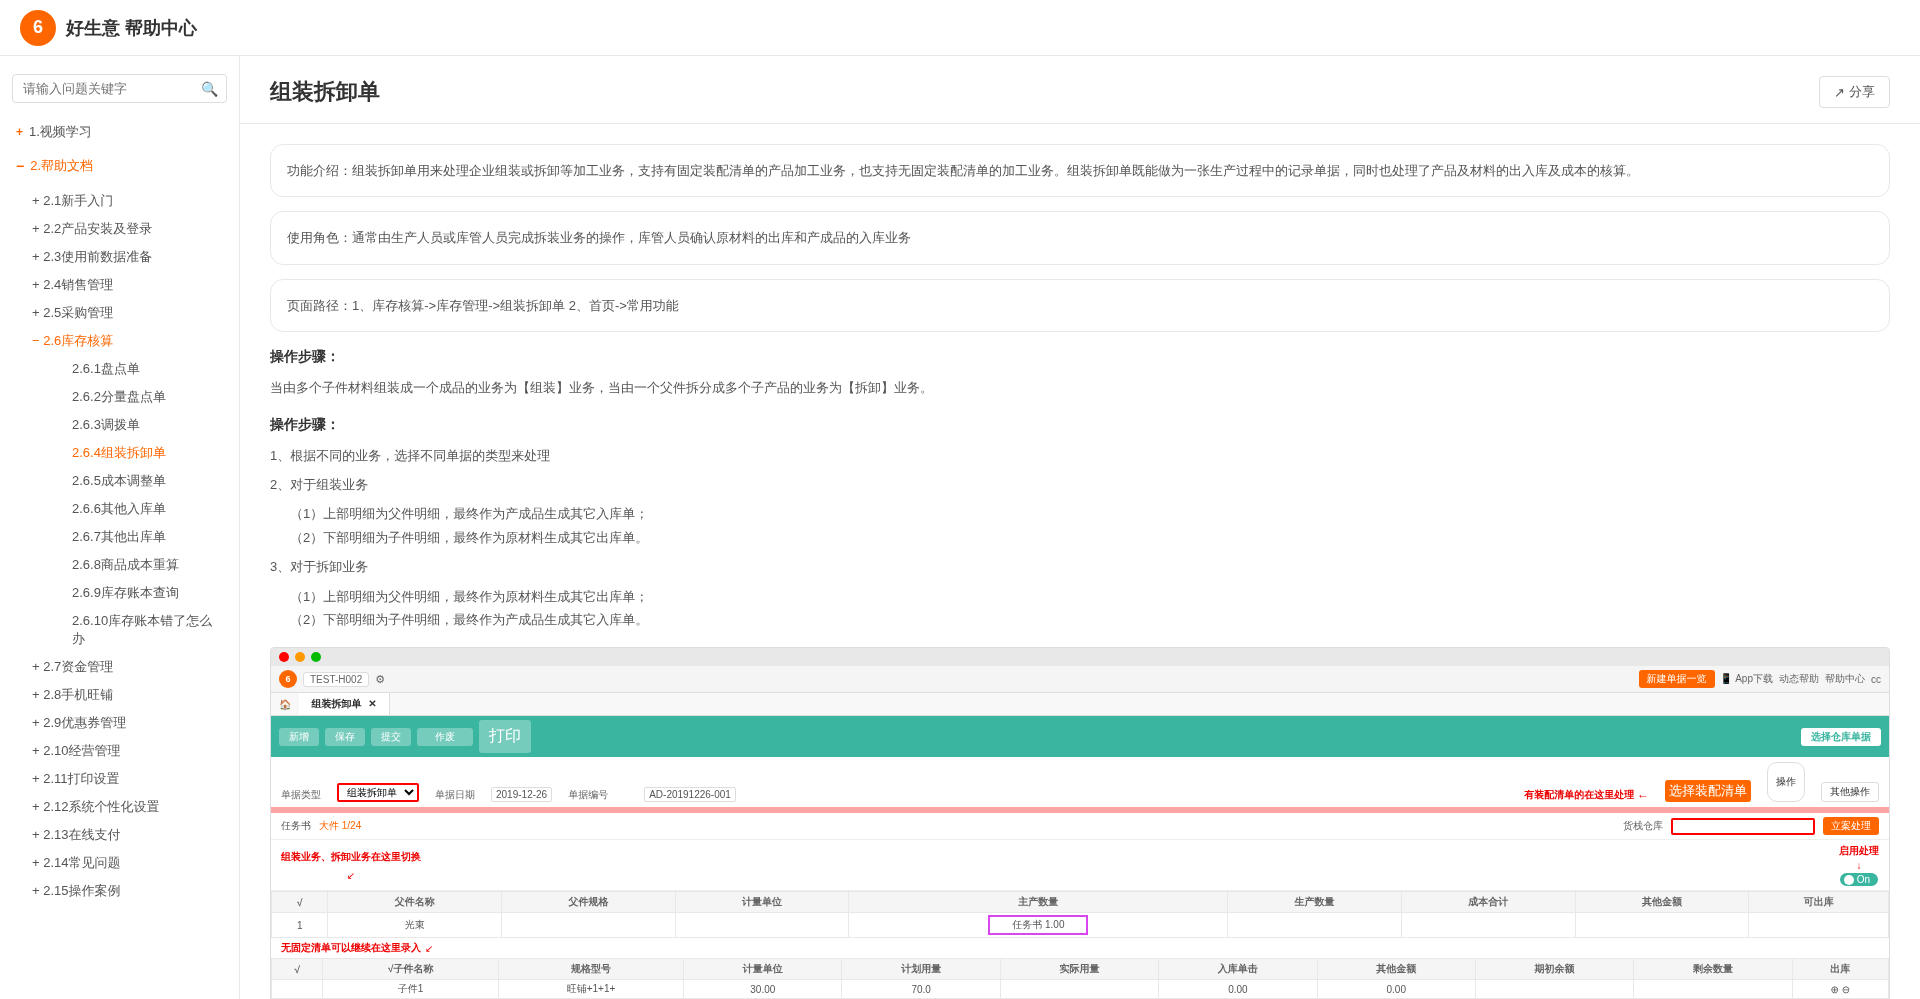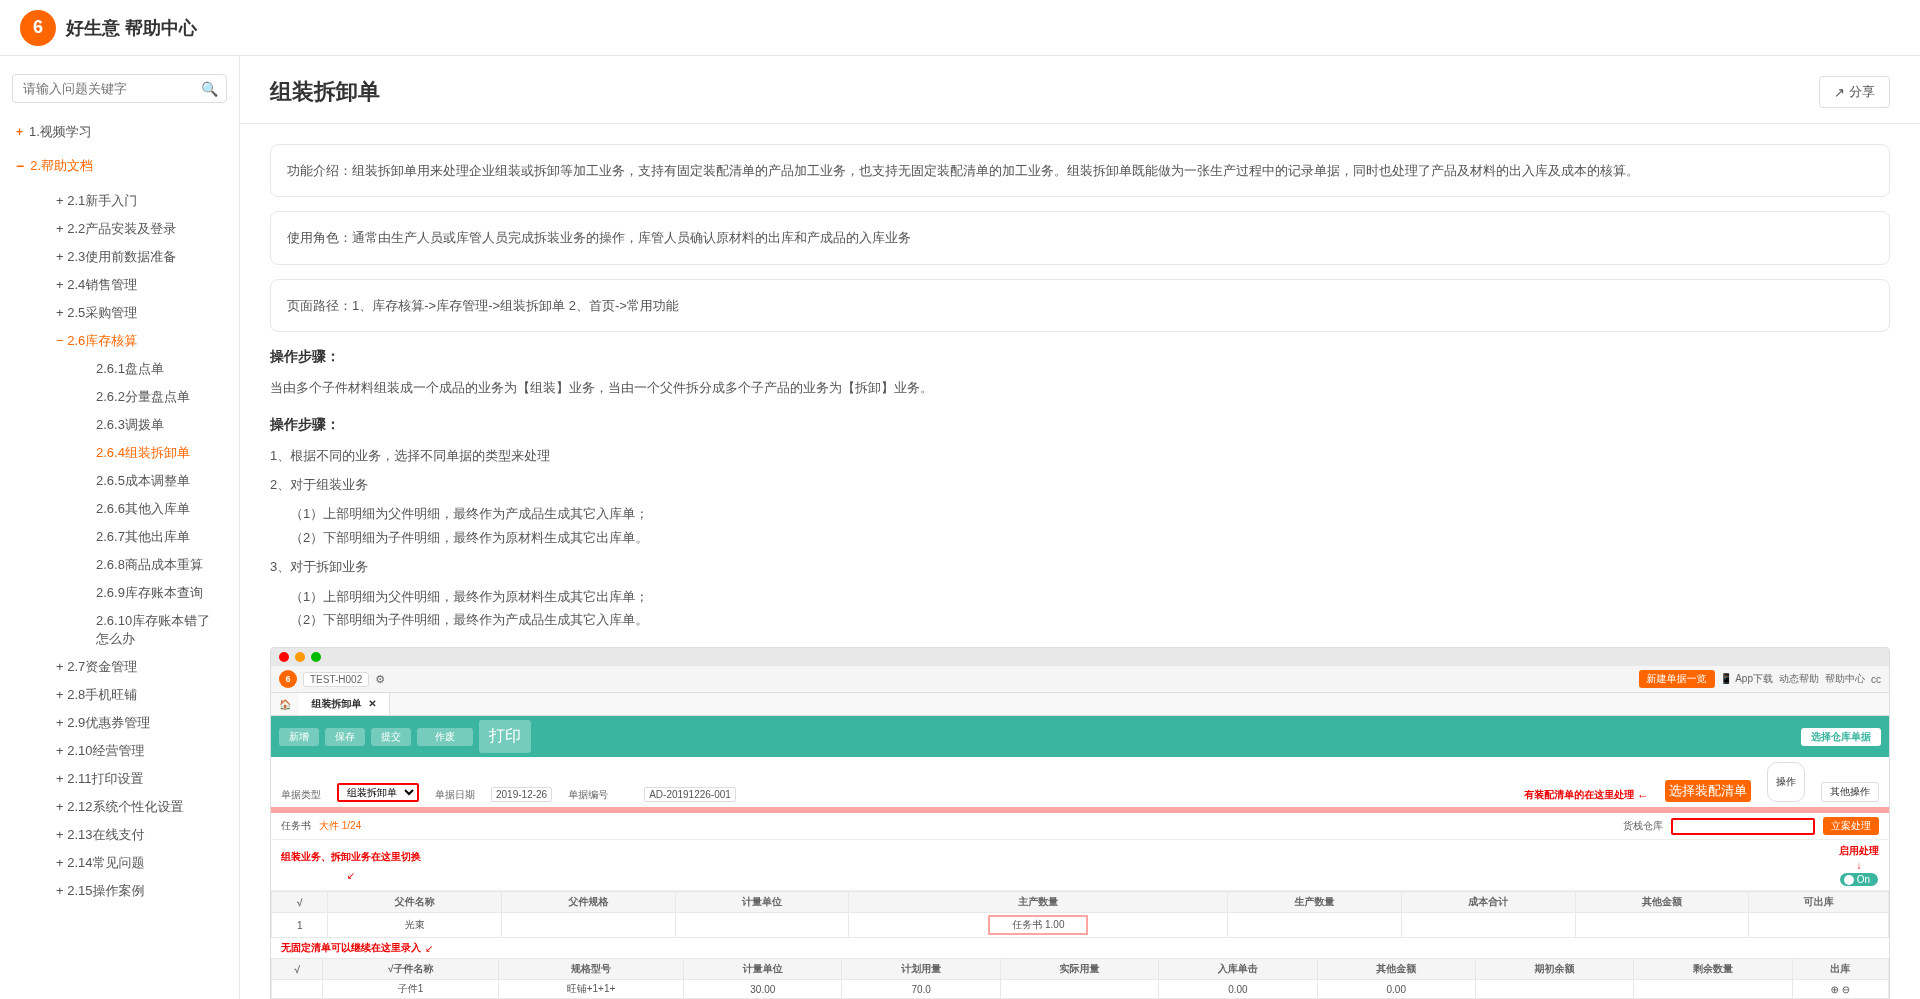--- a/index.html
+++ b/index.html
@@ -18,33 +18,33 @@
     .sidebar { width: 240px; background: #fff; border-right: 1px solid #e8e8e8; overflow-y: auto; flex-shrink: 0; padding: 10px 0; }
     .search-box { margin: 8px 12px 12px; position: relative; }
     .search-box input { width: 100%; border: 1px solid #ddd; border-radius: 4px; padding: 6px 30px 6px 10px; font-size: 13px; outline: none; color: #999; }
     .search-box .search-icon { position: absolute; right: 8px; top: 50%; transform: translateY(-50%); color: #aaa; font-size: 14px; cursor: pointer; }
 
     .nav-item { padding: 8px 16px; cursor: pointer; font-size: 13px; color: #555; display: flex; align-items: center; gap: 6px; }
     .nav-item.active { color: #f60; }
     .nav-item .plus { color: #f60; font-size: 12px; font-weight: bold; }
     .nav-item .minus { color: #f60; font-size: 14px; font-weight: bold; }
 
-    .nav-sub { padding: 4px 0 4px 32px; margin-left: 24px; }
+    .nav-sub { padding: 4px 0 4px 32px; }
     .nav-sub-item { padding: 5px 16px 5px 0; cursor: pointer; font-size: 13px; color: #555; }
     .nav-sub-item.active { color: #f60; }
 
     
     .main { flex: 1; overflow-y: auto; background: #fff; }
     .content-header { display: flex; align-items: center; justify-content: space-between; padding: 20px 30px 15px; border-bottom: 1px solid #e8e8e8; }
     .page-title { font-size: 22px; font-weight: bold; color: #333; }
     .share-btn { border: 1px solid #ddd; background: #fff; padding: 6px 14px; border-radius: 4px; cursor: pointer; font-size: 13px; color: #555; display: flex; align-items: center; gap: 4px; }
 
     .content-body { padding: 20px 30px; }
 
-    .info-block { border: 1px solid #e8e8e8; border-radius: 8px; padding: 14px 16px; margin-bottom: 14px; font-size: 13px; color: #555; line-height: 1.8; }
+    .info-block { border: 1px solid #e8e8e8; border-radius: 13px; padding: 14px 16px; margin-bottom: 14px; font-size: 13px; color: #555; line-height: 1.8; }
 
     .section-title { font-size: 14px; font-weight: bold; color: #333; margin: 16px 0 10px; }
     .scene-title { font-size: 14px; font-weight: bold; color: #333; margin: 14px 0 8px; }
     .step-text { font-size: 13px; color: #555; margin: 6px 0; line-height: 1.8; }
     .step-indent { padding-left: 20px; font-size: 13px; color: #555; line-height: 1.8; }
 
     
     .screenshot-container { margin-top: 16px; border: 1px solid #ddd; border-radius: 4px; overflow: hidden; background: #f0f0f0; position: relative; }
 
     
@@ -308,21 +308,21 @@
                   <th>可出库</th>
                 </tr>
               </thead>
               <tbody>
                 <tr>
                   <td>1</td>
                   <td>光束</td>
                   <td></td>
                   <td></td>
                   <td>
-                    <div style="border:2px solid #fca5a5;padding:1px 22px;display:inline-block;">任务书 1.00</div>
+                    <div style="border:2px solid #d946ef;padding:1px 22px;display:inline-block;">任务书 1.00</div>
                   </td>
                   <td></td>
                   <td></td>
                   <td></td>
                   <td></td>
                 </tr>
               </tbody>
             </table>
           </div>
 

